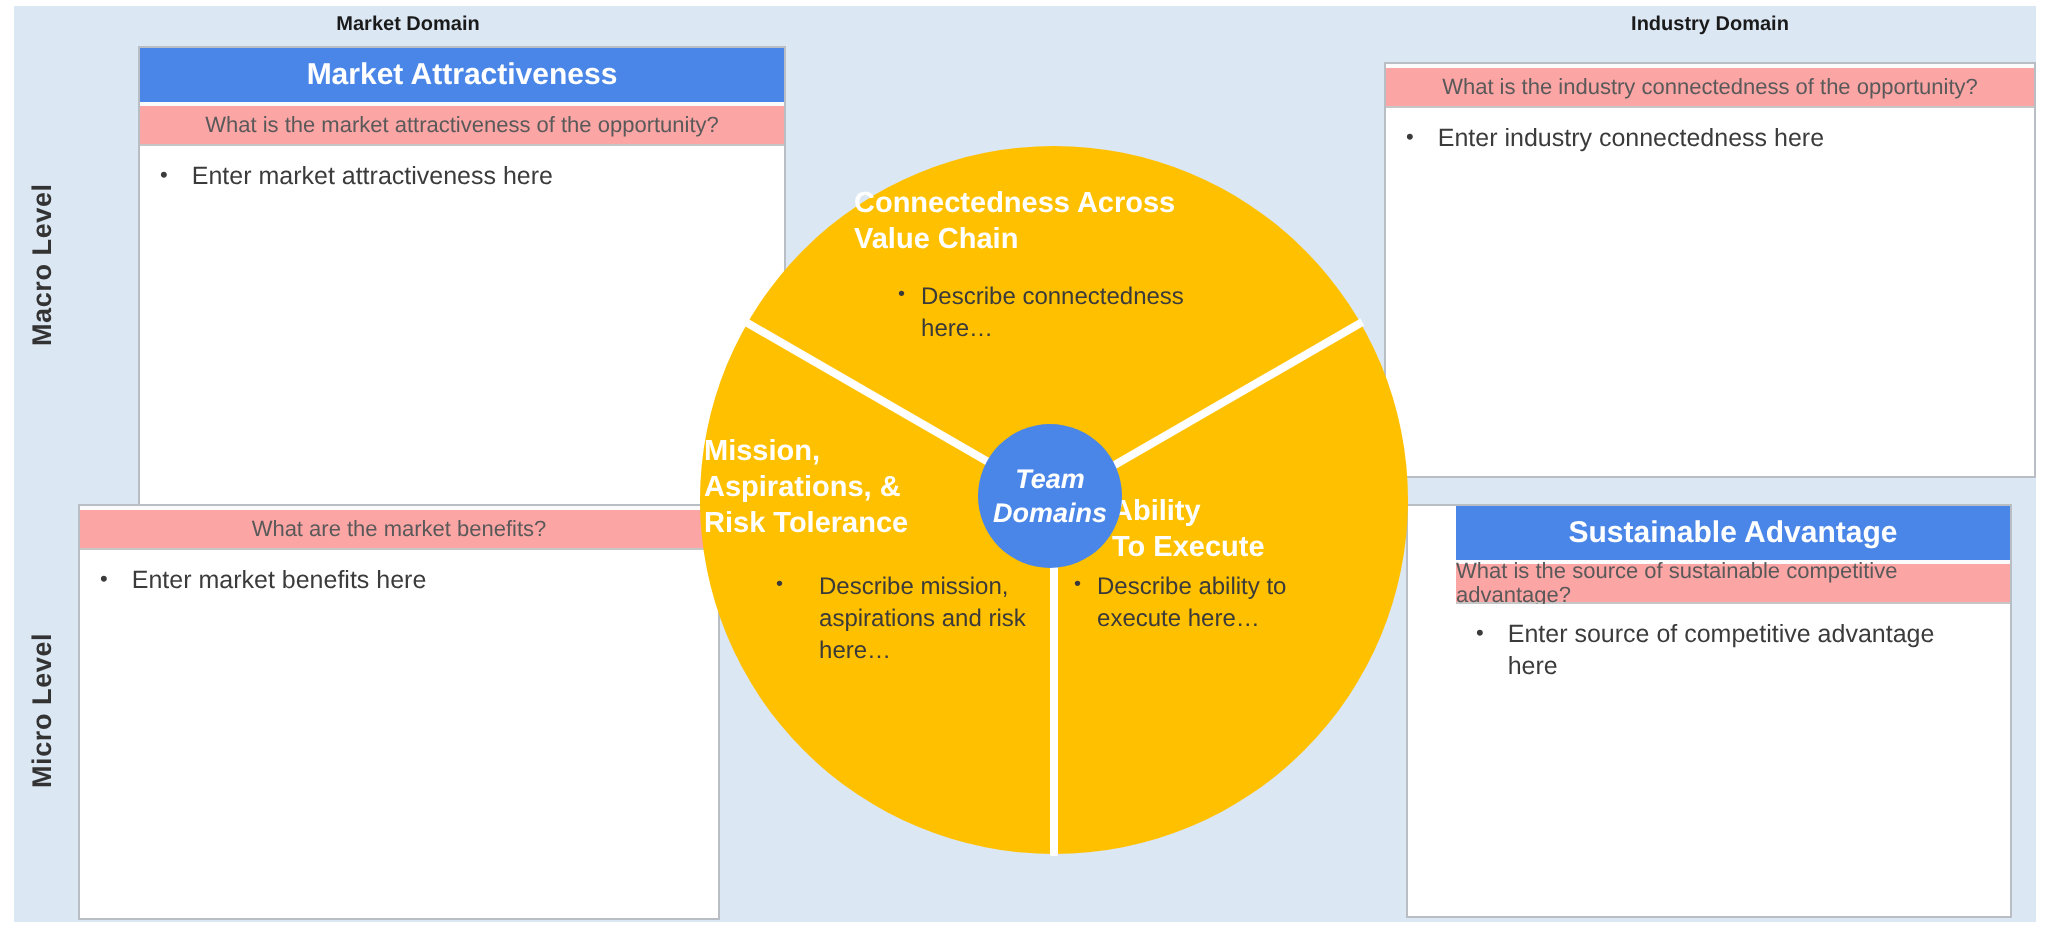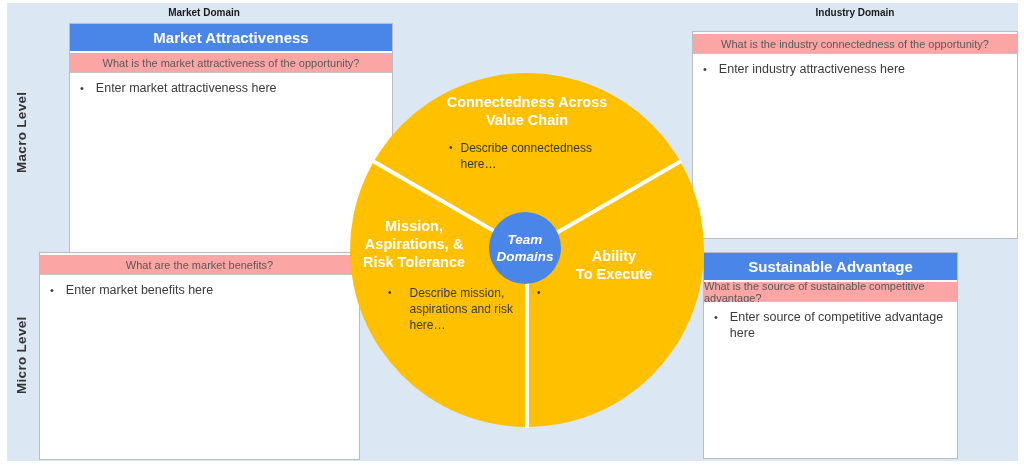--- a/index.html
+++ b/index.html
@@ -14,40 +14,40 @@
   .level-label { position: absolute; width: 26px; display: flex; align-items: center; justify-content: center;
                  writing-mode: vertical-rl; transform: rotate(180deg);
                  font-weight: bold; font-size: 13.5px; color: #333; letter-spacing: 0.3px; }
   .ll-macro { left: 8px; top: 80px; height: 105px; }
   .ll-micro { left: 8px; top: 300px; height: 110px; }
 
   .panel { position: absolute; background: #ffffff; border: 1px solid #b9bdc4; display: flex; flex-direction: column; }
   .p-tl { left: 42px;  top: 23px;  width: 324px; height: 264px; margin-left: 27px; }
   .p-bl { left: 39px;  top: 252px; width: 321px; height: 208px; }
   .p-tr { left: 692px; top: 31px;  width: 326px; height: 208px; }
-  .p-br { left: 703px; top: 252px; width: 255px; height: 207px; }
+  .p-br { left: 703px; top: 252px; width: 303px; height: 207px; padding-left: 24px; }
   .panel-title { height: 27px; background: #4a86e8; color: #ffffff; font-weight: bold; font-size: 15px;
                  display: flex; align-items: center; justify-content: center; }
   .panel-question { height: 22px; background: #fca5a5; color: #595959; font-size: 11px;
                     border-top: 2px solid #fbfbfb; border-bottom: 1px solid #c6c6c6;
                     display: flex; align-items: center; justify-content: center; }
   .panel-body { flex: 1; background: #ffffff; padding: 7px 10px; }
   .bullet-line { display: flex; gap: 12px; font-size: 12.5px; color: #3b3b3b; line-height: 16px; }
   .bullet-line .dot { font-size: 11px; line-height: 16px; }
 
   .big-circle { position: absolute; left: 350px; top: 73px; width: 354px; height: 354px;
                 border-radius: 50%; background: #ffc000; }
   .spoke { position: absolute; left: 175px; top: 177px; width: 4px; height: 178px; background: #ffffff;
            transform-origin: 50% 0; }
   .spoke-down { transform: rotate(0deg); }
   .spoke-upleft { transform: rotate(120deg); }
   .spoke-upright { transform: rotate(-120deg); }
 
   .seg-title { position: absolute; color: #ffffff; font-weight: bold; font-size: 14.5px; line-height: 18px;
-               text-align: center; white-space: pre-line; }
+               white-space: pre-line; }
   .st-top   { left: 427px; top: 93px;  width: 200px; }
   .st-left  { left: 352px; top: 217px; width: 124px; }
   .st-right { left: 556px; top: 235px; width: 116px; margin-top: 12px; }
 
   .seg-bullet { position: absolute; display: flex; gap: 8px; font-size: 12px; line-height: 16px; color: #3a3a3a; }
   .seg-bullet .dot { font-size: 10px; line-height: 16px; }
   .sb-top   { left: 449px; top: 140px; width: 162px; }
   .sb-left  { left: 388px; top: 285px; width: 138px; }
   .sb-right { left: 537px; top: 285px; width: 124px; }
   .sb-top .txt { width: 140px; } .sb-left .txt { width: 118px; margin-left: 10px; } .sb-right .txt { width: 106px; }
@@ -87,21 +87,21 @@
         <span class="txt">Enter market benefits here</span>
       </div>
     </div>
   </div>
 
   <div class="panel p-tr">
     <div class="panel-question">What is the industry connectedness of the opportunity?</div>
     <div class="panel-body">
       <div class="bullet-line">
         <span class="dot">•</span>
-        <span class="txt">Enter industry attractiveness here</span>
+        <span class="txt">Enter industry connectedness here</span>
       </div>
     </div>
   </div>
 
   <div class="panel p-br">
     <div class="panel-title">Sustainable Advantage</div>
     <div class="panel-question">What is the source of sustainable competitive advantage?</div>
     <div class="panel-body">
       <div class="bullet-line">
         <span class="dot">•</span>
@@ -128,17 +128,18 @@
 Risk Tolerance</div>
   <div class="seg-bullet sb-left">
     <span class="dot">•</span>
     <span class="txt">Describe mission, aspirations and risk here…</span>
   </div>
 
   <div class="seg-title st-right">Ability
 To Execute</div>
   <div class="seg-bullet sb-right">
     <span class="dot">•</span>
+    <span class="txt">Describe ability to execute here…</span>
   </div>
 
   <div class="team-circle">Team
 Domains</div>
 </div>
 
 </body></html>

